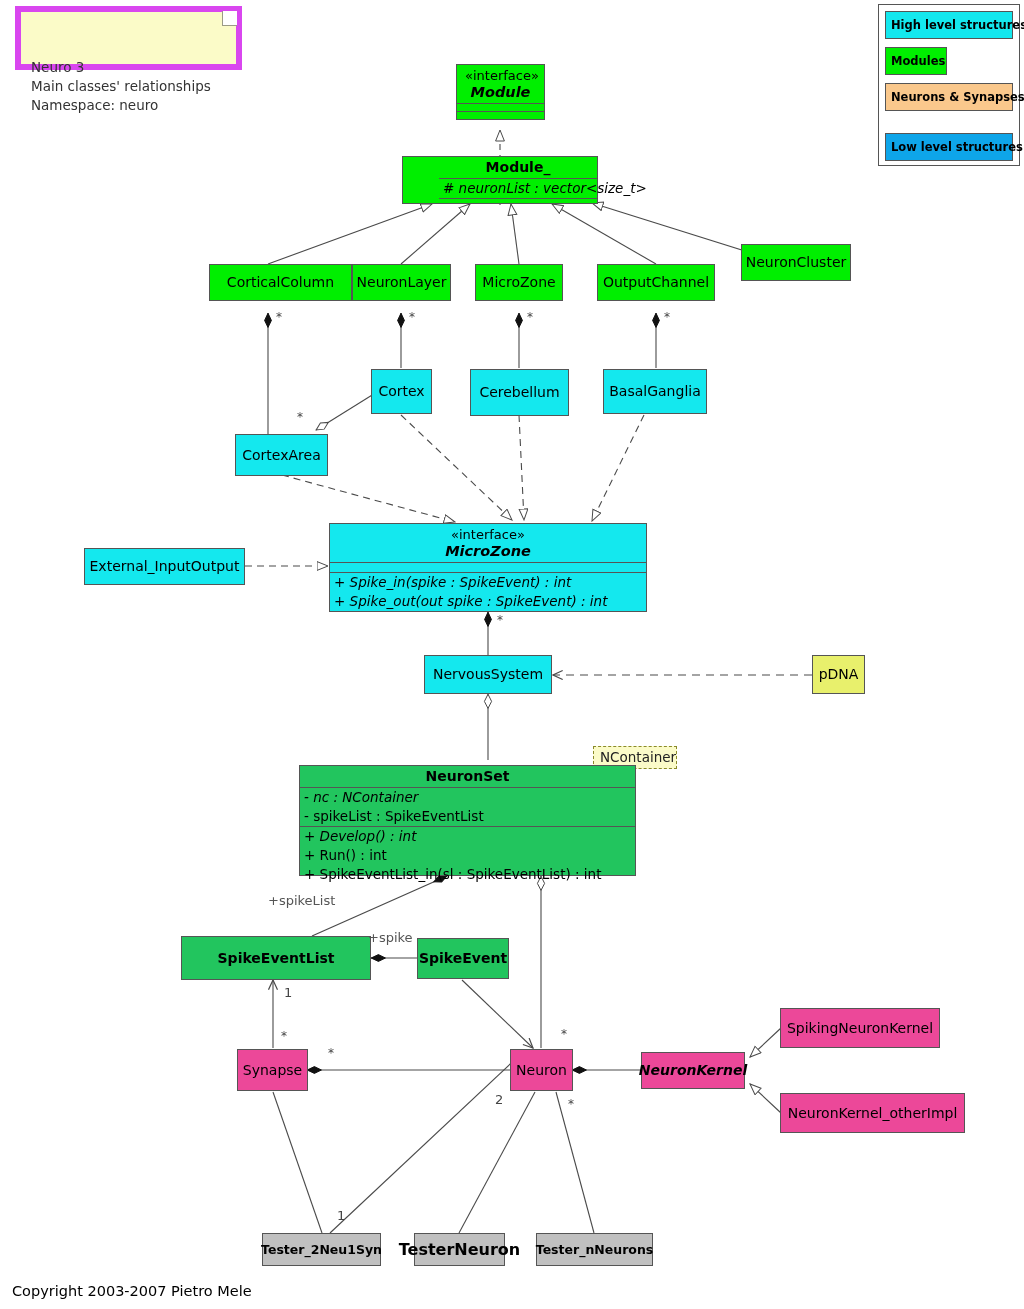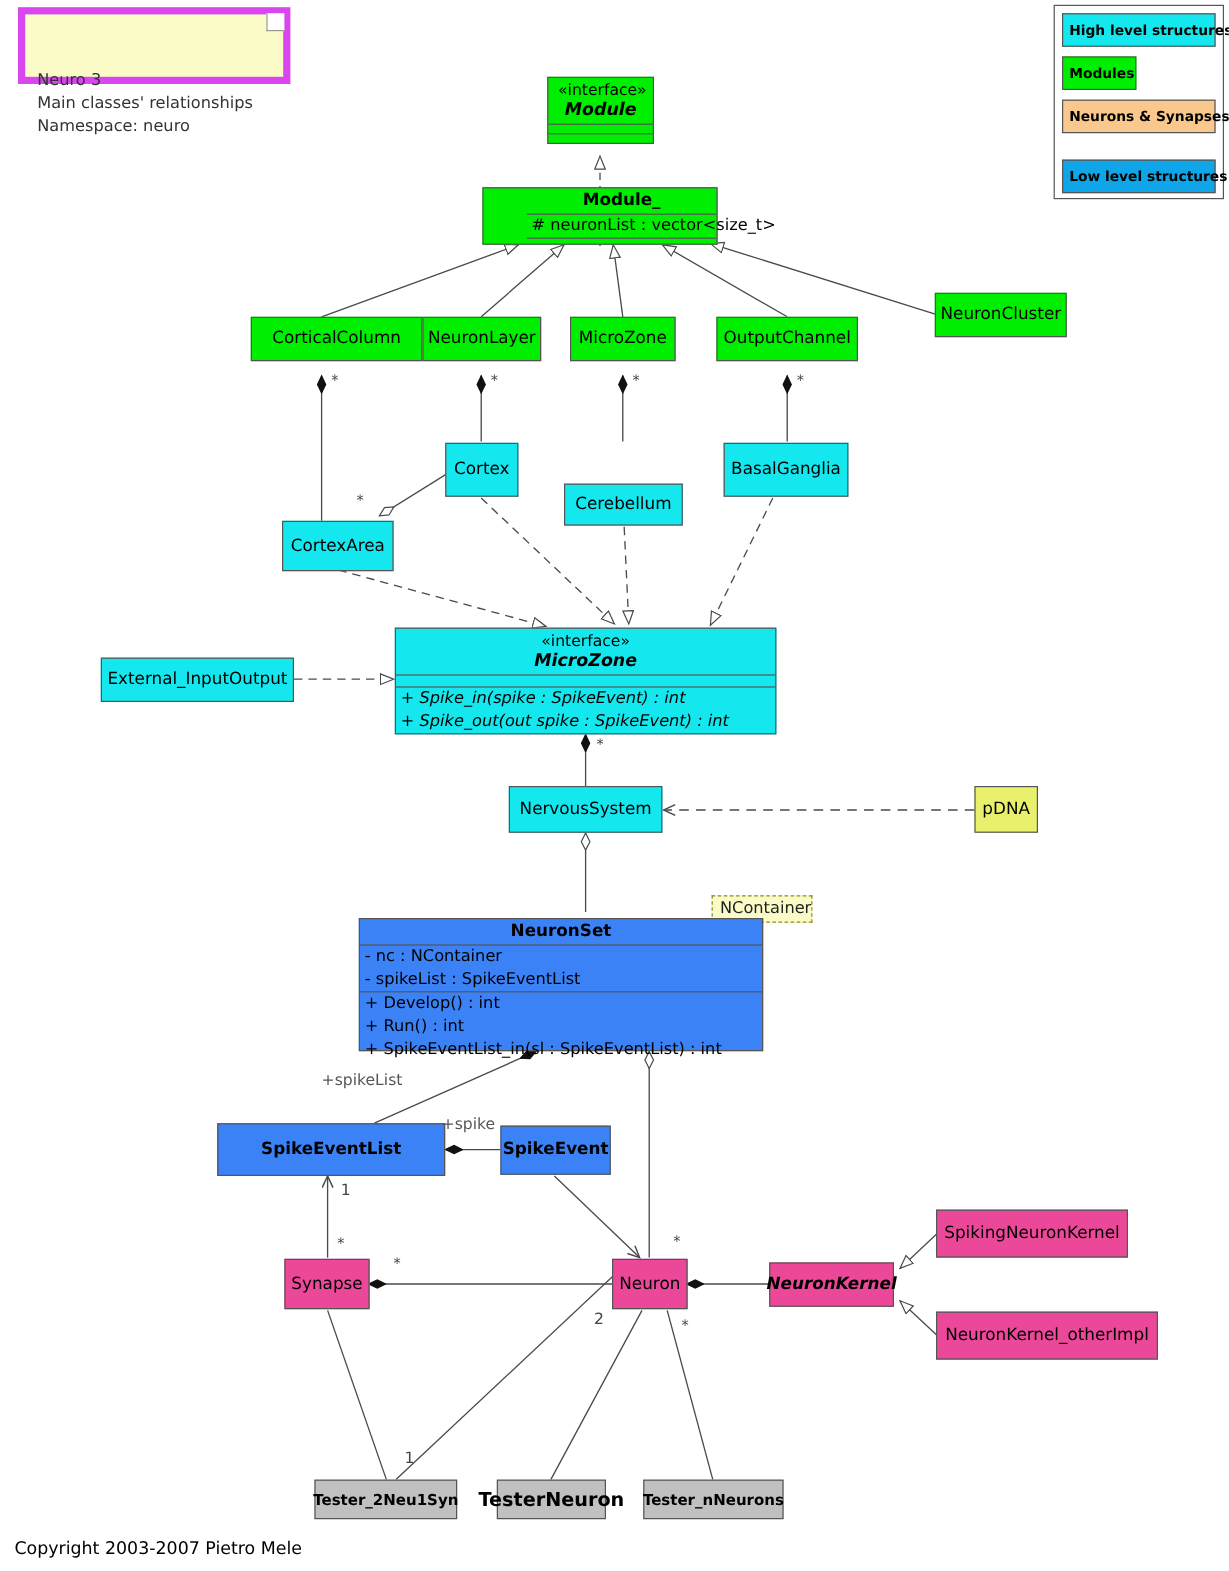--- a/index.html
+++ b/index.html
@@ -19,28 +19,28 @@
     font-size:14px;color:#000;
   }
   .box .title{
     text-align:center;padding:2px 6px;line-height:17px;white-space:nowrap;
   }
   .box.simple{align-items:center;justify-content:center;}
   .box.simple .title{padding:0 8px;}
 
   .c-green{background:#00ef00;}
   .c-cyan{background:#14e8ee;}
-  .c-yellow{background:#3b82f6;}
+  .c-yellow{background:#22c55e;}
   .c-orange{background:#ec4899;}
   .c-grey{background:#c0c0c0;}
   .c-pdna{background:#e8f06c;}
   .nm-italic{font-style:italic;font-weight:bold;}
   .bold{font-weight:bold;}
 
-  .sep{border-top:1px solid #555555;}
+  .sep{border-top:1px solid #555555;font-style:italic;}
   .compart{padding:1px 4px;line-height:17px;font-size:13.5px;white-space:nowrap;}
   .compart.empty{height:9px;padding:0;}
   .compart.ital{font-style:italic;}
 
   
   .ifchead{text-align:center;line-height:16px;padding:2px 8px 3px;}
   .ifchead .guil{font-size:13px;}
   .ifchead .nm{font-style:italic;font-weight:bold;font-size:14.5px;display:block;}
 
   
@@ -222,28 +222,28 @@
   </div>
   <div class="box c-green simple" style="left:352px;top:264px;width:99px;height:37px;">
     <div class="title">NeuronLayer</div>
   </div>
   <div class="box c-green simple" style="left:475px;top:264px;width:88px;height:37px;">
     <div class="title">MicroZone</div>
   </div>
   <div class="box c-green simple" style="left:597px;top:264px;width:118px;height:37px;">
     <div class="title">OutputChannel</div>
   </div>
-  <div class="box c-green simple" style="left:779px;top:244px;width:110px;height:37px;">
+  <div class="box c-green simple" style="left:741px;top:244px;width:110px;height:37px;">
     <div class="title">NeuronCluster</div>
   </div>
 
   <div class="box c-cyan simple" style="left:371px;top:369px;width:61px;height:45px;">
     <div class="title">Cortex</div>
   </div>
-  <div class="box c-cyan simple" style="left:470px;top:369px;width:99px;height:35px;margin-top:34px;">
+  <div class="box c-cyan simple" style="left:470px;top:369px;width:99px;height:47px;">
     <div class="title">Cerebellum</div>
   </div>
   <div class="box c-cyan simple" style="left:603px;top:369px;width:104px;height:45px;">
     <div class="title">BasalGanglia</div>
   </div>
   <div class="box c-cyan simple" style="left:235px;top:434px;width:93px;height:42px;">
     <div class="title">CortexArea</div>
   </div>
   <div class="box c-cyan simple" style="left:84px;top:548px;width:161px;height:37px;">
     <div class="title">External_InputOutput</div>

